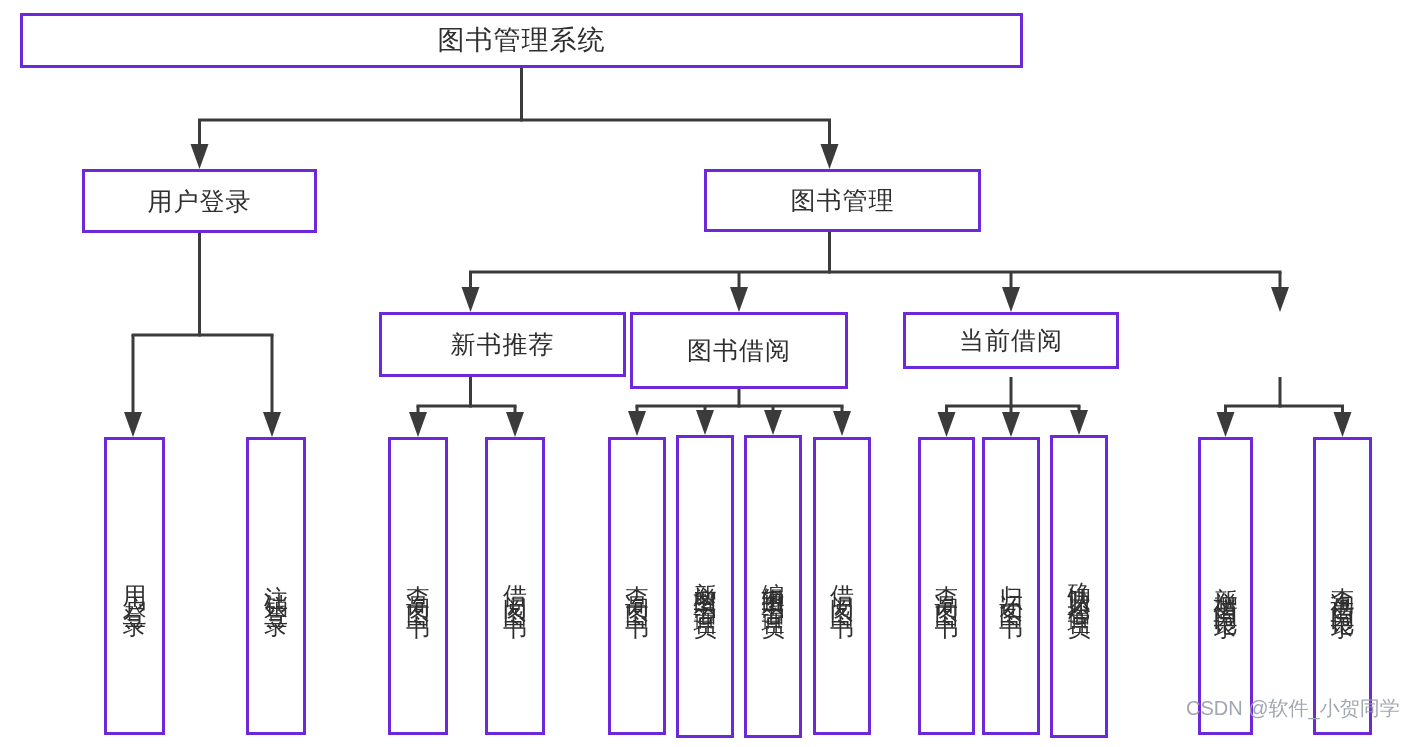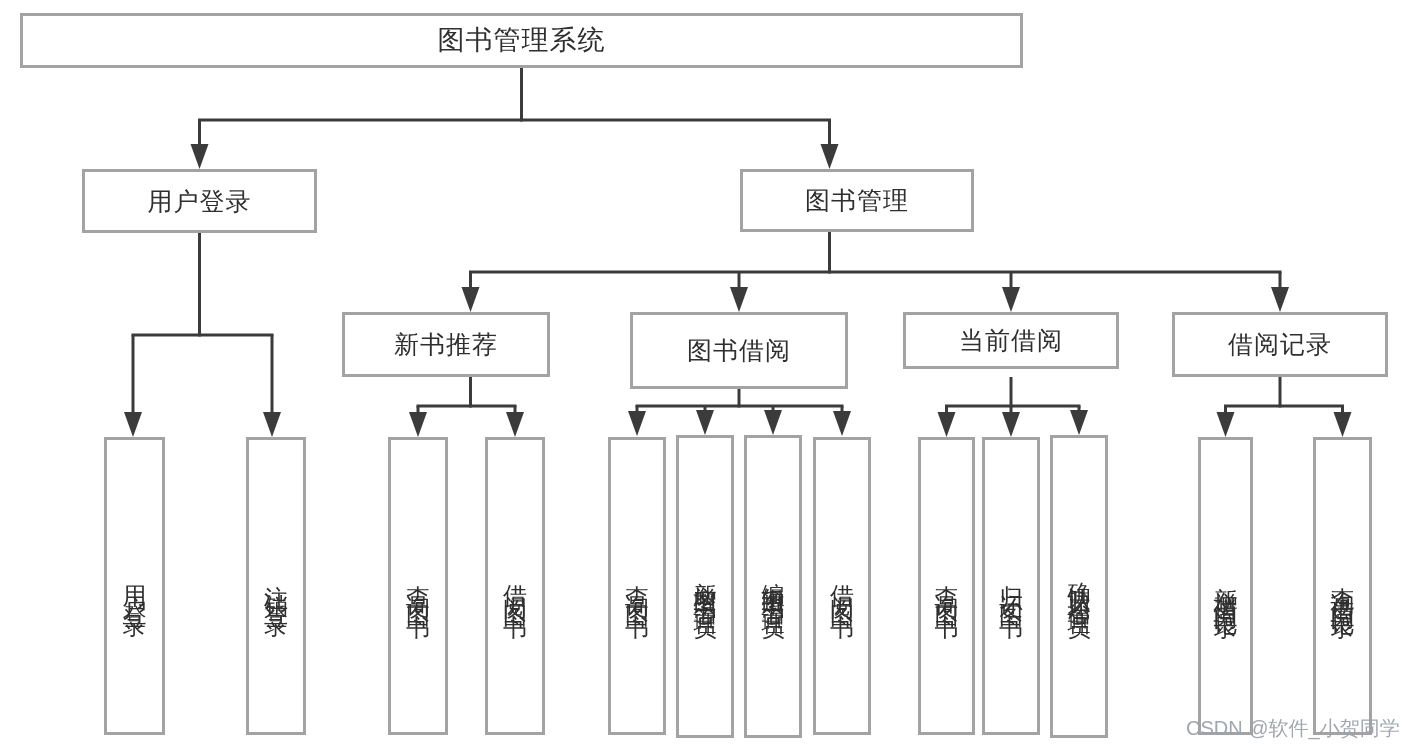--- a/index.html
+++ b/index.html
@@ -6,31 +6,31 @@
   .canvas {
     position:relative; width:1405px; height:747px;
     background:#ffffff; overflow:hidden;
     font-family:"Liberation Sans", sans-serif;
   }
   svg.wires { position:absolute; left:0; top:0; z-index:1; }
   .wires line { stroke:#3b3b3b; stroke-width:3; }
   .wires polygon { fill:#3b3b3b; }
   .node {
     position:absolute; z-index:2; box-sizing:border-box;
-    border:3px solid #a3a3a3; background:#ffffff; color:#2f2f2f;
+    border:3px solid #6d28d9; background:#ffffff; color:#2f2f2f;
     display:flex; align-items:center; justify-content:center;
     text-align:center; line-height:1;
   }
   .h  { font-size:25px; letter-spacing:1px; }
   .h-big { font-size:27px; letter-spacing:1px; }
   .v  { writing-mode:vertical-rl; text-orientation:mixed; font-size:24px; letter-spacing:10px; }
   .v6 { letter-spacing:6px; }
   .v9 { letter-spacing:5px; font-size:23px; }
   .watermark {
-    position:absolute; left:1186px; top:715px; z-index:3;
+    position:absolute; left:1186px; top:695px; z-index:3;
     font-size:20px; color:rgba(156,162,172,0.95); white-space:nowrap;
   }
 </style>
 </head>
 <body>
 
 <div class="canvas">
 
   <svg class="wires" width="1405" height="747" viewBox="0 0 1405 747">
 
@@ -90,26 +90,25 @@
     <line x1="1224" y1="406" x2="1344" y2="406"></line>
     <line x1="1225.5" y1="406" x2="1225.5" y2="414"></line>
     <polygon points="1225.5,437 1216.5,412 1234.5,412"></polygon>
     <line x1="1342.5" y1="406" x2="1342.5" y2="414"></line>
     <polygon points="1342.5,437 1333.5,412 1351.5,412"></polygon>
   </svg>
 
   <div class="node h-big" style="left:20px;top:13px;width:1003px;height:55px">图书管理系统</div>
 
   <div class="node h" style="left:82px;top:169px;width:235px;height:64px">用户登录</div>
-  <div class="node h" style="left:740px;top:169px;width:234px;height:63px">图书管理</div>
+  <div class="node h" style="left:704px;top:169px;width:277px;height:63px">图书管理</div>
 
-  <div class="node h" style="left:342px;top:312px;width:208px;height:65px">新书推荐</div>
+  <div class="node h" style="left:379px;top:312px;width:247px;height:65px">新书推荐</div>
   <div class="node h" style="left:630px;top:312px;width:218px;height:77px">图书借阅</div>
   <div class="node h" style="left:903px;top:312px;width:216px;height:57px">当前借阅</div>
-  <div class="node h" style="left:1172px;top:312px;width:216px;height:65px">借阅记录</div>
 
   <div class="node v" style="left:104px;top:437px;width:61px;height:298px">用户登录</div>
   <div class="node v" style="left:246px;top:437px;width:60px;height:298px">注销登录</div>
 
   <div class="node v" style="left:388px;top:437px;width:60px;height:298px">查询图书</div>
   <div class="node v" style="left:485px;top:437px;width:60px;height:298px">借阅图书</div>
 
   <div class="node v" style="left:608px;top:437px;width:58px;height:298px">查询图书</div>
   <div class="node v v9" style="left:676px;top:435px;width:58px;height:303px">新增图书（管理员）</div>
   <div class="node v v9" style="left:744px;top:435px;width:58px;height:303px">编辑图书（管理员）</div>

